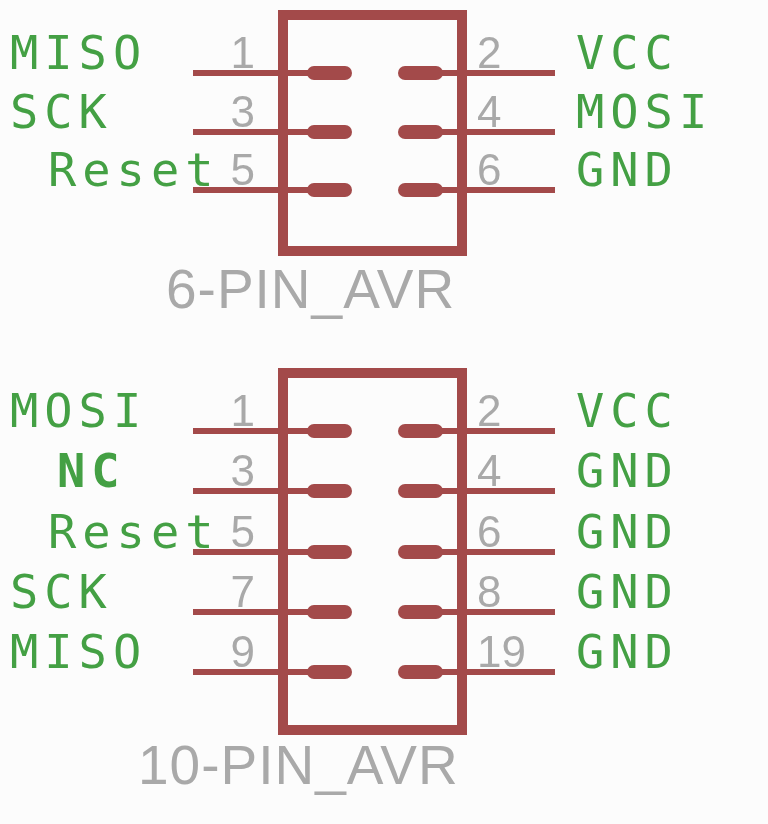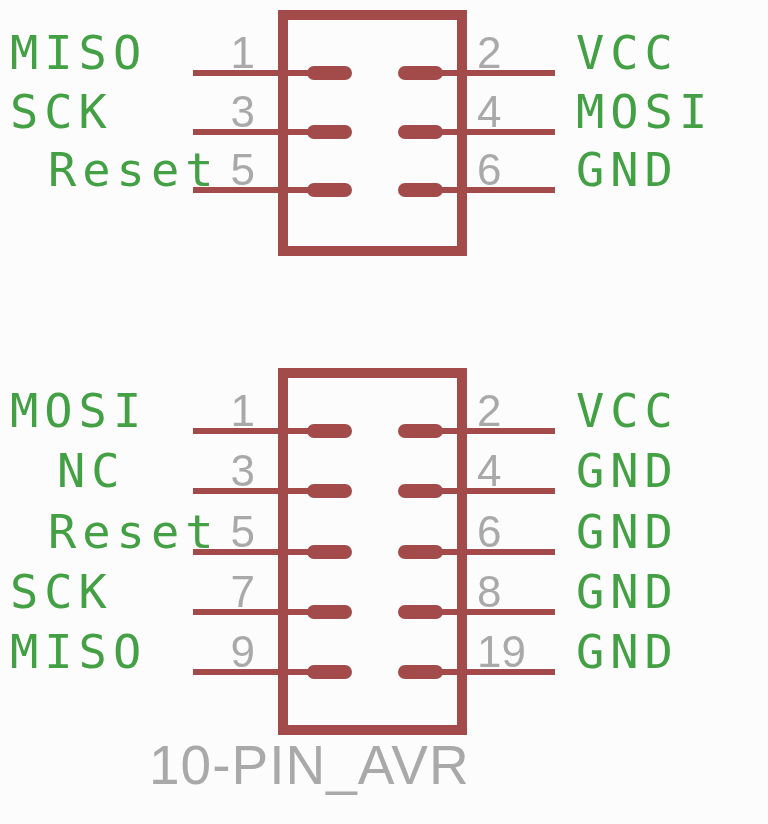--- a/index.html
+++ b/index.html
@@ -44,21 +44,21 @@
     line-height: 40px;
     font-family: "DejaVu Sans Mono", monospace;
     font-size: 47px;
     letter-spacing: 6px;
     color: var(--color-net, #44a044);
     white-space: pre;
   }
   .net-label.left  { left: 10px; }
   .net-label.right { left: 576px; }
   .net-label.pos-reset { left: 4px; margin-left: 44px; }
-  .net-label.pos-nc    { left: 57px; }
+  .net-label.pos-nc    { left: 57px; font-weight: bold; }
 
   
   .pin-number {
     position: absolute;
     top: -38px;
     height: 36px;
     line-height: 36px;
     font-size: 44px;
     color: var(--color-annotation, #a9a9a9);
   }
@@ -90,21 +90,21 @@
   
   .part-name {
     position: absolute;
     font-size: 55px;
     line-height: 55px;
     letter-spacing: 1px;
     color: var(--color-annotation, #a9a9a9);
     white-space: pre;
   }
   #name6  { left: 166px; top: 262px; }
-  #name10 { left: 149px; top: 738px; }
+  #name10 { left: 138px; top: 738px; }
 </style>
 </head>
 <body>
 
 <div class="canvas">
 
   <div class="connector-box" id="box6"></div>
 
   <div class="pin-row" style="top:73px">
     <span class="net-label left">MISO</span>
@@ -132,20 +132,21 @@
     <span class="net-label left pos-reset">Reset</span>
     <span class="pin-number left">5</span>
     <span class="wire left"></span>
     <span class="pad left"></span>
     <span class="pad right"></span>
     <span class="wire right"></span>
     <span class="pin-number right">6</span>
     <span class="net-label right">GND</span>
   </div>
 
+  <div class="part-name" id="name6">6-PIN_AVR</div>
 
   <div class="connector-box" id="box10"></div>
 
   <div class="pin-row" style="top:431px">
     <span class="net-label left">MOSI</span>
     <span class="pin-number left">1</span>
     <span class="wire left"></span>
     <span class="pad left"></span>
     <span class="pad right"></span>
     <span class="wire right"></span>

